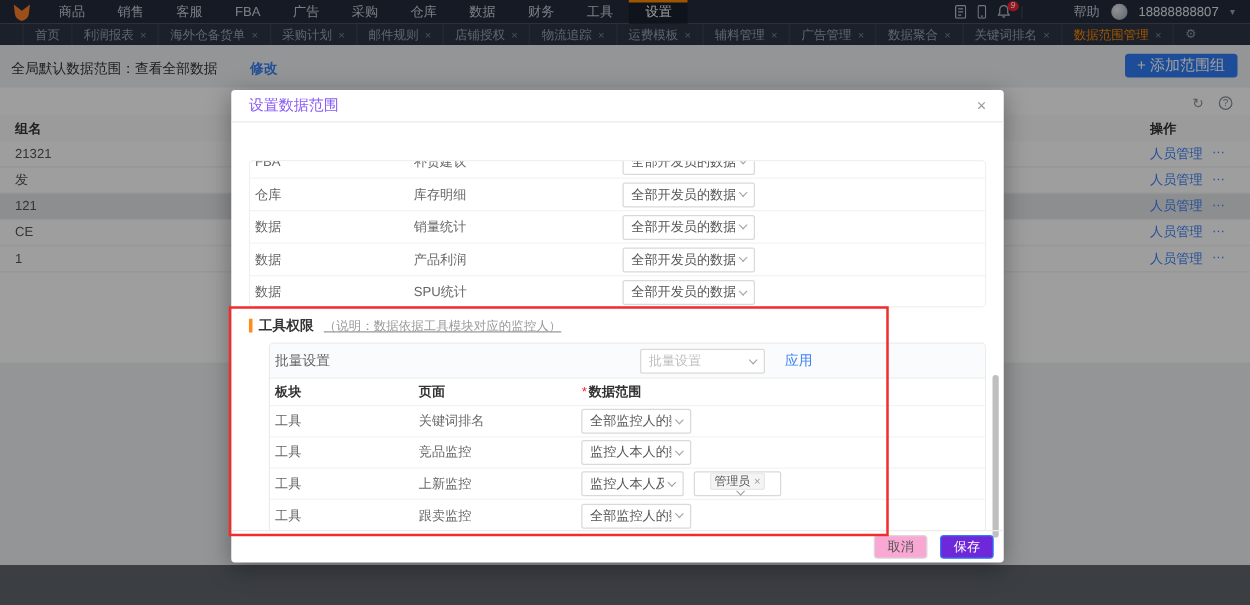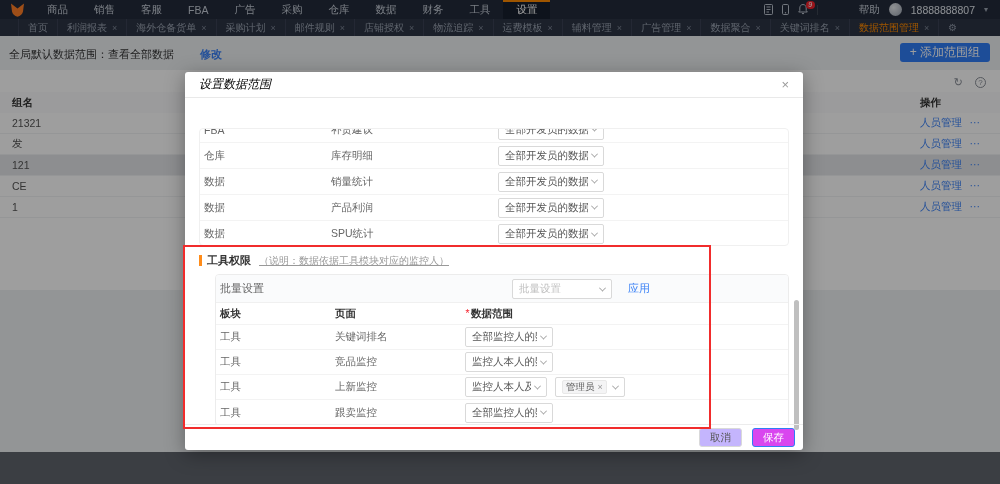--- a/index.html
+++ b/index.html
@@ -59,39 +59,39 @@
   .trow .ops span { cursor:pointer; }
 
   
   .mask { position:absolute; inset:0; background:rgba(0,0,0,0.38); z-index:40; }
 
   
   .modal { position:absolute; left:185px; top:72px; width:618px; height:378px; background:#fff;
            border-radius:3px; box-shadow:0 4px 20px rgba(0,0,0,.35); z-index:50; font-size:11px; color:#555; }
   .m-header { height:26px; display:flex; align-items:center; justify-content:space-between;
               padding:0 14px; border-bottom:1px solid #e9e9e9; }
-  .m-title { font-size:12px; color:#000000;font-style:italic; }
+  .m-title { font-size:12px; color:#8b5cf6; }
   .m-close { color:#999; font-size:13px; cursor:pointer; line-height:1; }
   .m-tabs { display:flex; gap:26px; padding:0 14px; height:30px; align-items:stretch; }
   .m-tab { font-size:11.5px; color:#333; display:flex; align-items:center; cursor:pointer; }
   .m-tab.active { color:#ff8c1a; border-bottom:2px solid #ff8c1a; }
   .m-body { position:absolute; top:56px; left:14px; right:14px; bottom:26px; overflow:hidden; }
 
   .ptable { border:1px solid #f0f0f0; border-radius:4px; overflow:hidden; height:118px; }
   .ptable-inner { margin-top:-12px; }
   .prow { display:grid; grid-template-columns:127px 167px 1fr; align-items:center; height:26px;
           padding:0 4px; border-bottom:1px solid #f3f3f3; font-size:10.5px; color:#666; }
   .prow:last-child { border-bottom:none; }
 
   .sel { height:20px; border:1px solid #d9d9d9; border-radius:2px; background:#fff; display:flex;
          align-items:center; justify-content:space-between; padding:0 6px; font-size:10.5px;
          color:#555; cursor:pointer; }
   .sel .txt { white-space:nowrap; overflow:hidden; }
   .sel.w106 { width:106px; } .sel.w100 { width:100px; } .sel.w88 { width:88px; }
-  .sel.w82 { width:82px; } .sel.w70 { width:70px; }
+  .sel.w82 { width:82px; } .sel.w70 { width:70px;flex-direction:column; }
   .chev { flex:none; width:5px; height:5px; border-right:1px solid #a6a6a6; border-bottom:1px solid #a6a6a6;
           transform:rotate(45deg) translate(-1px,-1px); margin-left:4px; }
   .placeholder { color:#bfbfbf; }
 
   .sec-title { display:flex; align-items:center; margin:7px 0 6px; }
   .obar { width:3px; height:11px; background:#ff8c1a; margin-right:5px; }
   .sec-name { font-weight:bold; color:#333; font-size:11px; }
   .sec-note { color:#999; font-size:10px; margin-left:8px;text-decoration:underline; }
 
   .panel { border:1px solid #ececec; border-radius:4px; overflow:hidden;margin-left:16px; }
@@ -107,22 +107,22 @@
   .trow2:last-child { border-bottom:none; }
   .selpair { display:flex; align-items:center; }
   .selpair .sel + .sel { margin-left:8px; }
   .tag { background:#f4f4f5; border:1px solid #e8e8e8; border-radius:2px; height:14px; padding:0 3px;
          display:flex; align-items:center; gap:3px; font-size:9.5px; color:#555; }
   .tag-x { color:#999; font-size:9px; cursor:pointer; }
 
   .m-footer { position:absolute; bottom:0; left:0; right:0; height:26px; border-top:1px solid #ececec;
               display:flex; align-items:center; justify-content:flex-end; gap:10px; padding:0 8px; }
   .btn { height:19px; padding:0 10px; border-radius:3px; font-size:10.5px; display:flex;
-         align-items:center; cursor:pointer; border:1px solid #d9d9d9; background:#c4b5fd; color:#555; }
-  .btn.primary { background:#d946ef; border-color:#2f7cf6; color:#fff; }
+         align-items:center; cursor:pointer; border:1px solid #d9d9d9; background:#f9a8d4; color:#555; }
+  .btn.primary { background:#6d28d9; border-color:#2f7cf6; color:#fff; }
   .vthumb { position:absolute; right:4px; top:228px; width:5px; height:130px; background:#bfbfbf;
             border-radius:3px; cursor:grab; }
 
   .red-box { position:absolute; left:183px; top:245px; width:528px; height:184px;
              border:2px solid #f12c2c; z-index:60; pointer-events:none; }
   .bottom-band { position:absolute; left:0; right:0; bottom:0; height:32px; background:#60656d; z-index:5; }
 </style>
 </head>
 <body>
 

